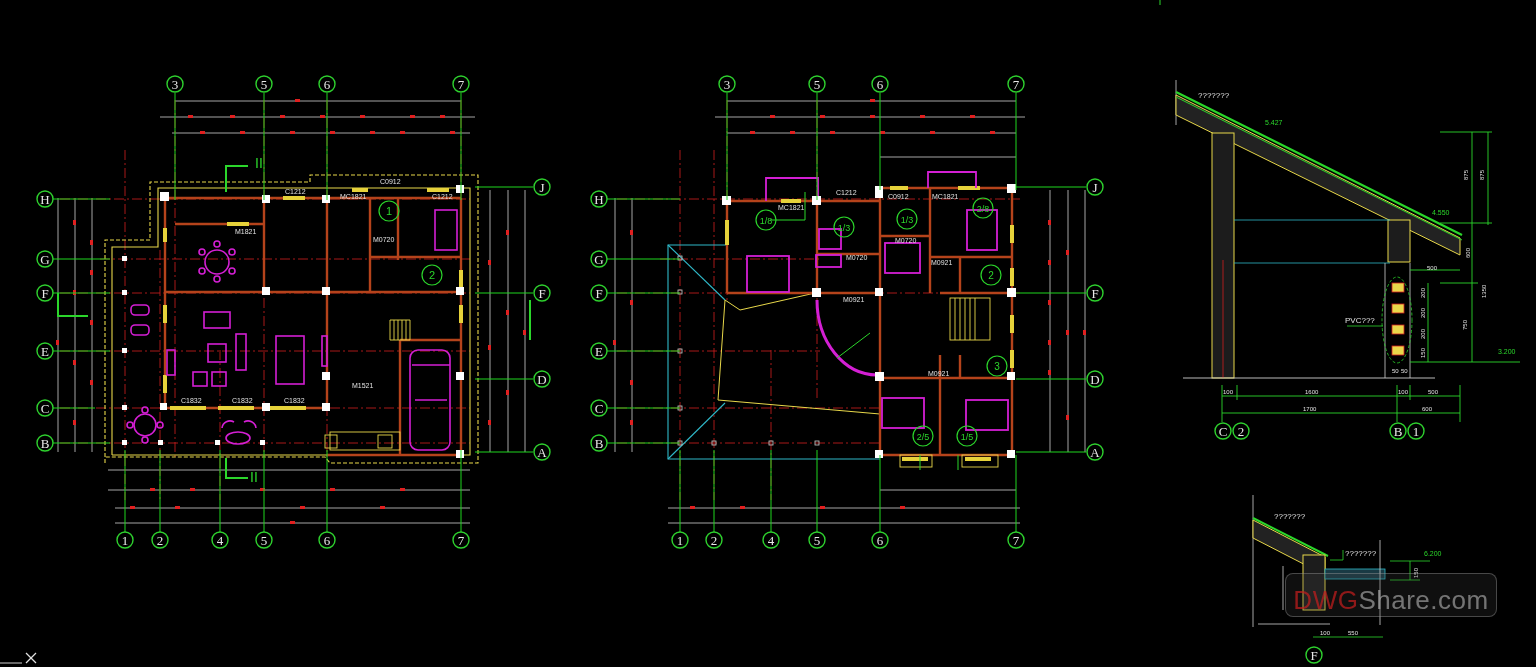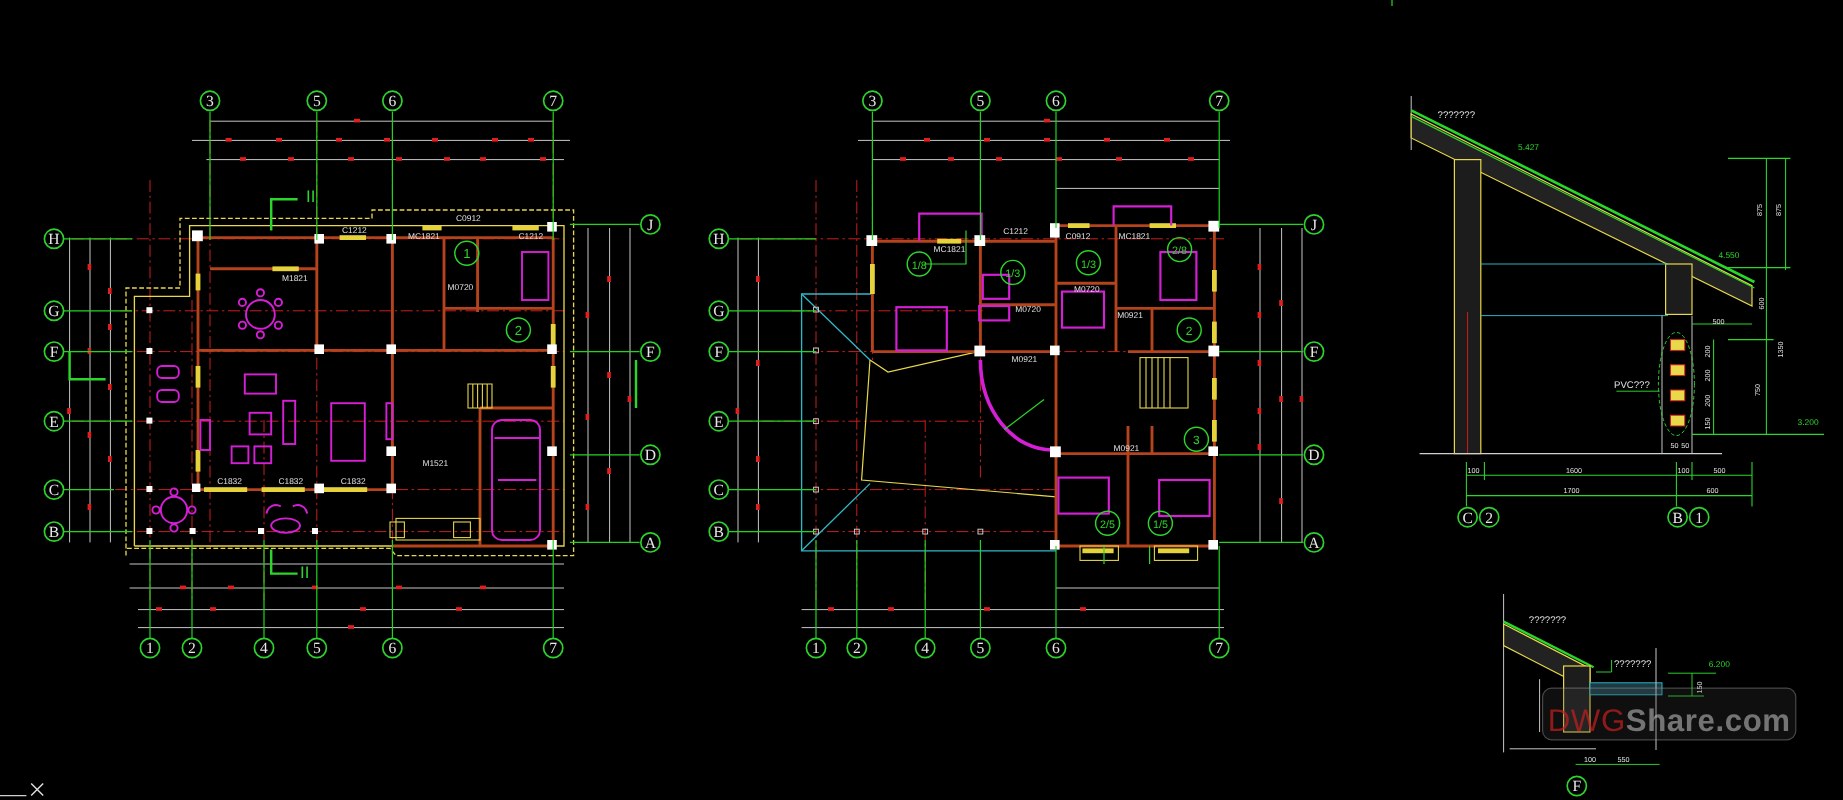--- a/index.html
+++ b/index.html
@@ -4,21 +4,21 @@
 <style>
   html,body{margin:0;padding:0;background:#000;}
   body{width:1536px;height:667px;overflow:hidden;position:relative;font-family:"Liberation Sans",sans-serif;}
   #canvas{position:absolute;left:0;top:0;width:1536px;height:667px;background:#000;}
   svg text{font-family:"Liberation Sans",sans-serif;}
   .grid-bubble circle{fill:none;stroke:#2ed12e;stroke-width:1.4;}
   .grid-bubble text{fill:#e8e8e8;font-size:13px;font-family:"Liberation Serif",serif;text-anchor:middle;dominant-baseline:central;}
   .lbl{fill:#e0e0e0;font-size:7px;}
   .wm{position:absolute;left:1285px;top:573px;width:210px;height:42px;border:1px solid rgba(180,180,180,0.35);border-radius:8px;background:rgba(60,60,60,0.25);display:flex;align-items:flex-end;justify-content:center;font-size:26px;letter-spacing:0.5px;}
   .wm .red{color:rgba(200,30,30,0.7);}
-  .wm .gray{color:rgba(200,200,200,0.55);font-weight:bold;}
+  .wm .gray{color:rgba(200,200,200,0.55);}
   .ucs{position:absolute;left:0;top:650px;width:40px;height:17px;}
 </style>
 </head>
 <body>
 
 <div id="canvas">
 <svg width="1536" height="667" viewBox="0 0 1536 667" xmlns="http://www.w3.org/2000/svg">
 
   <g>
 

